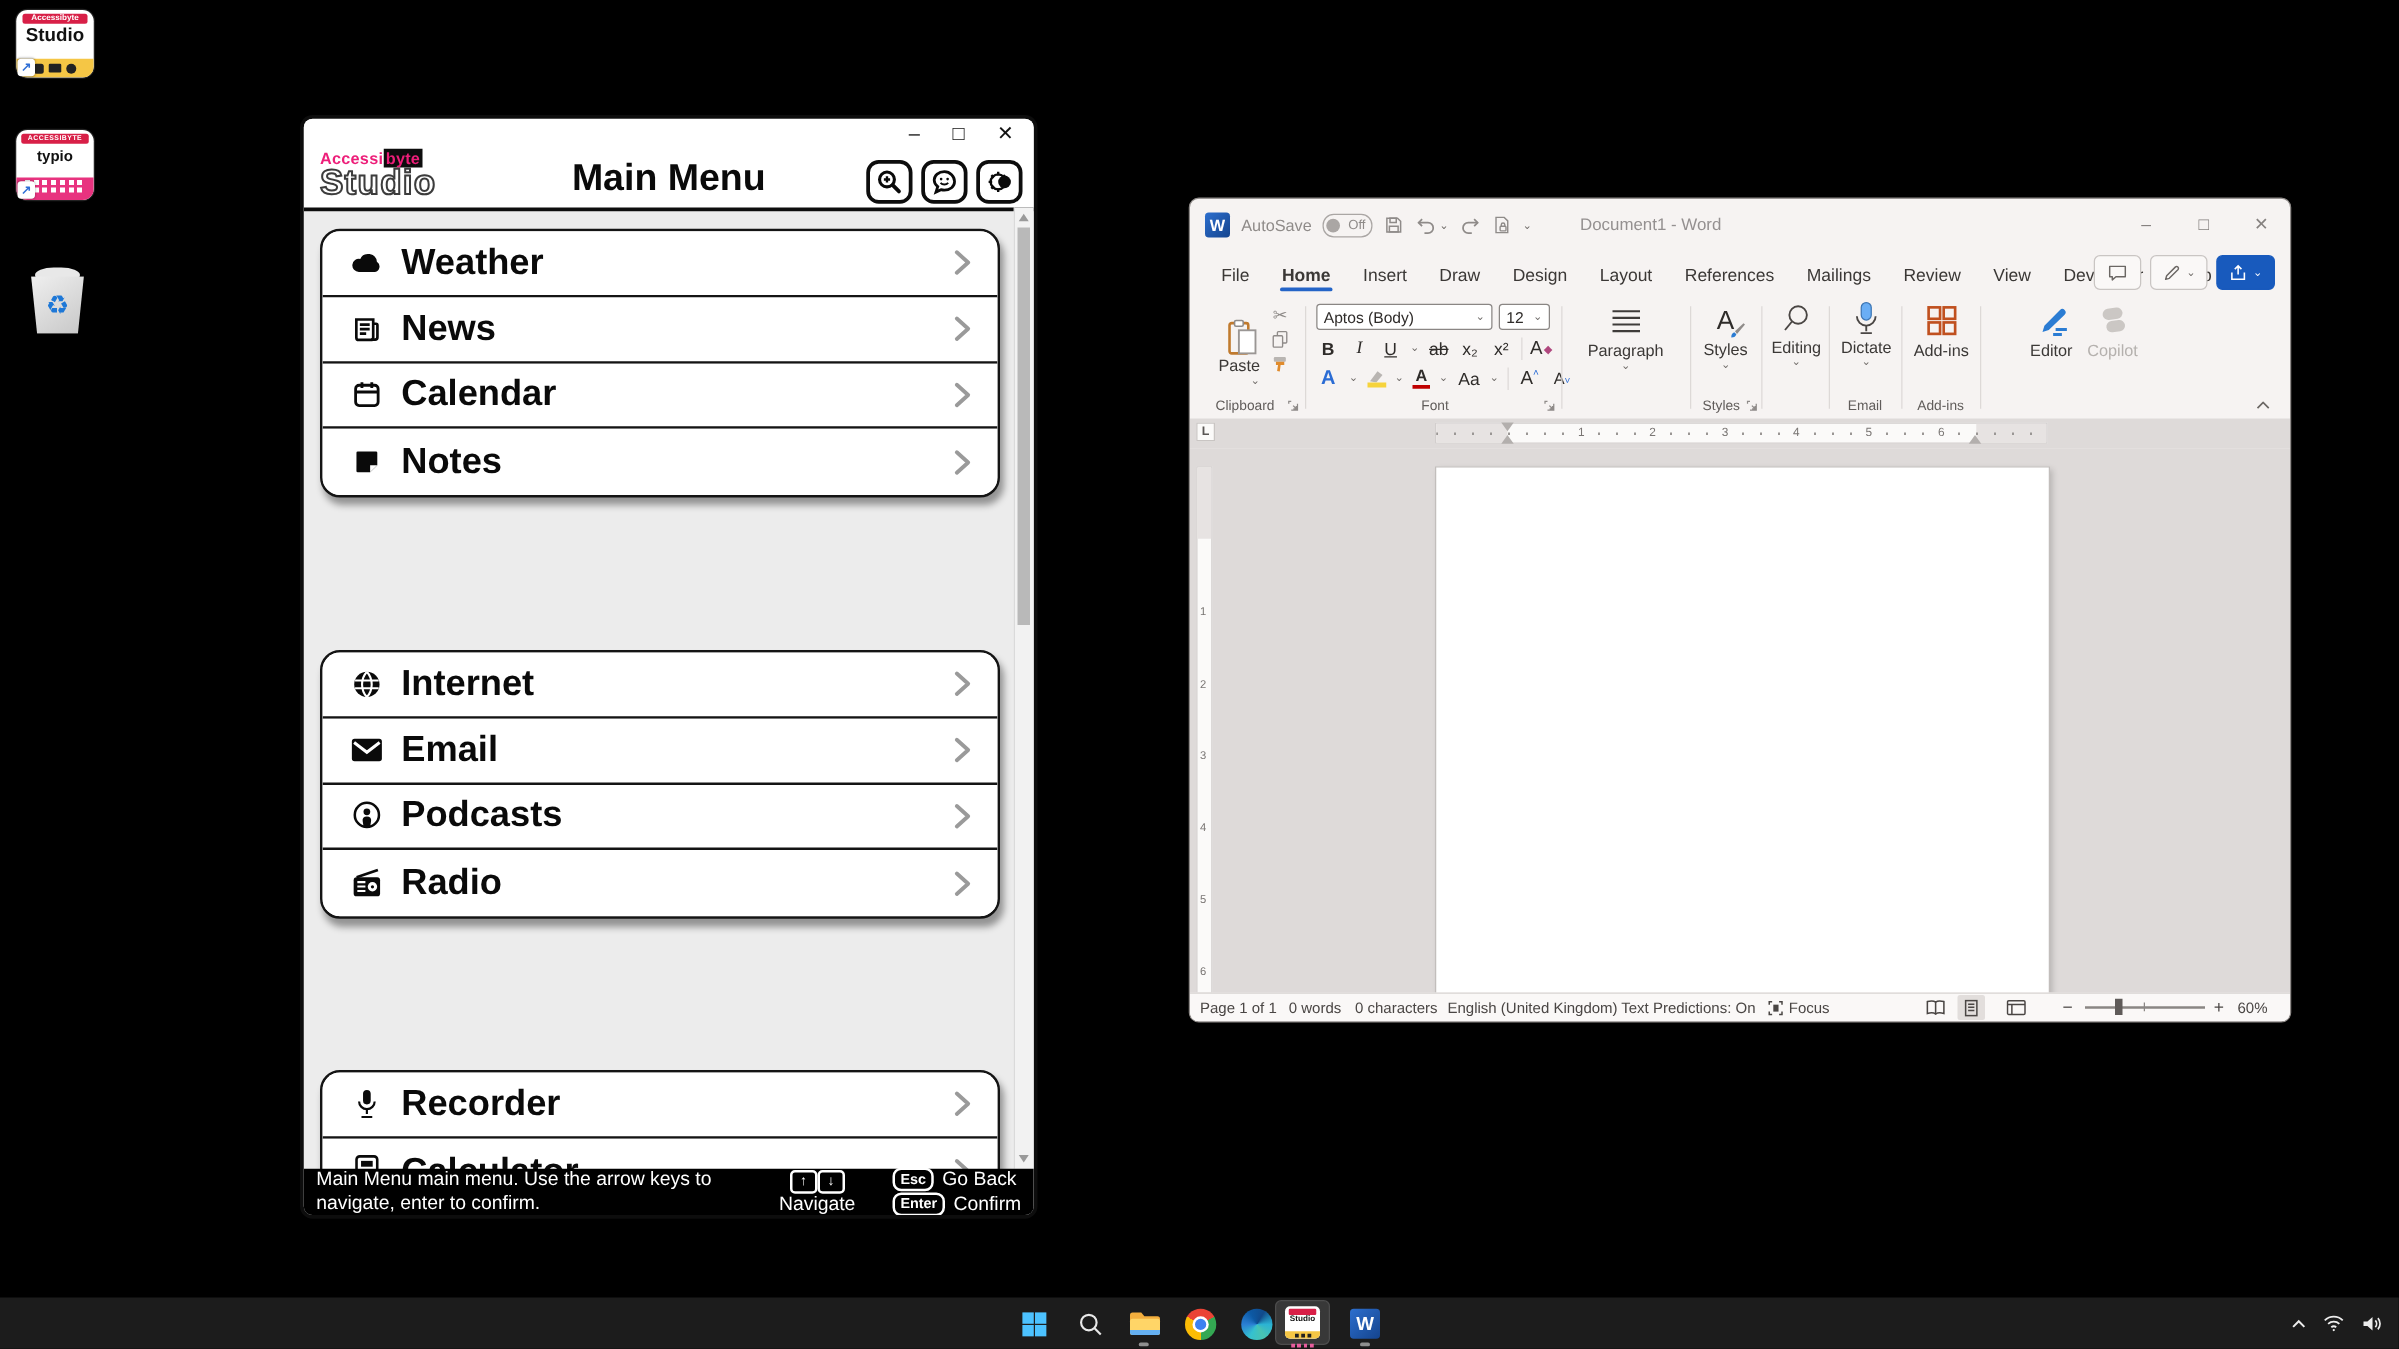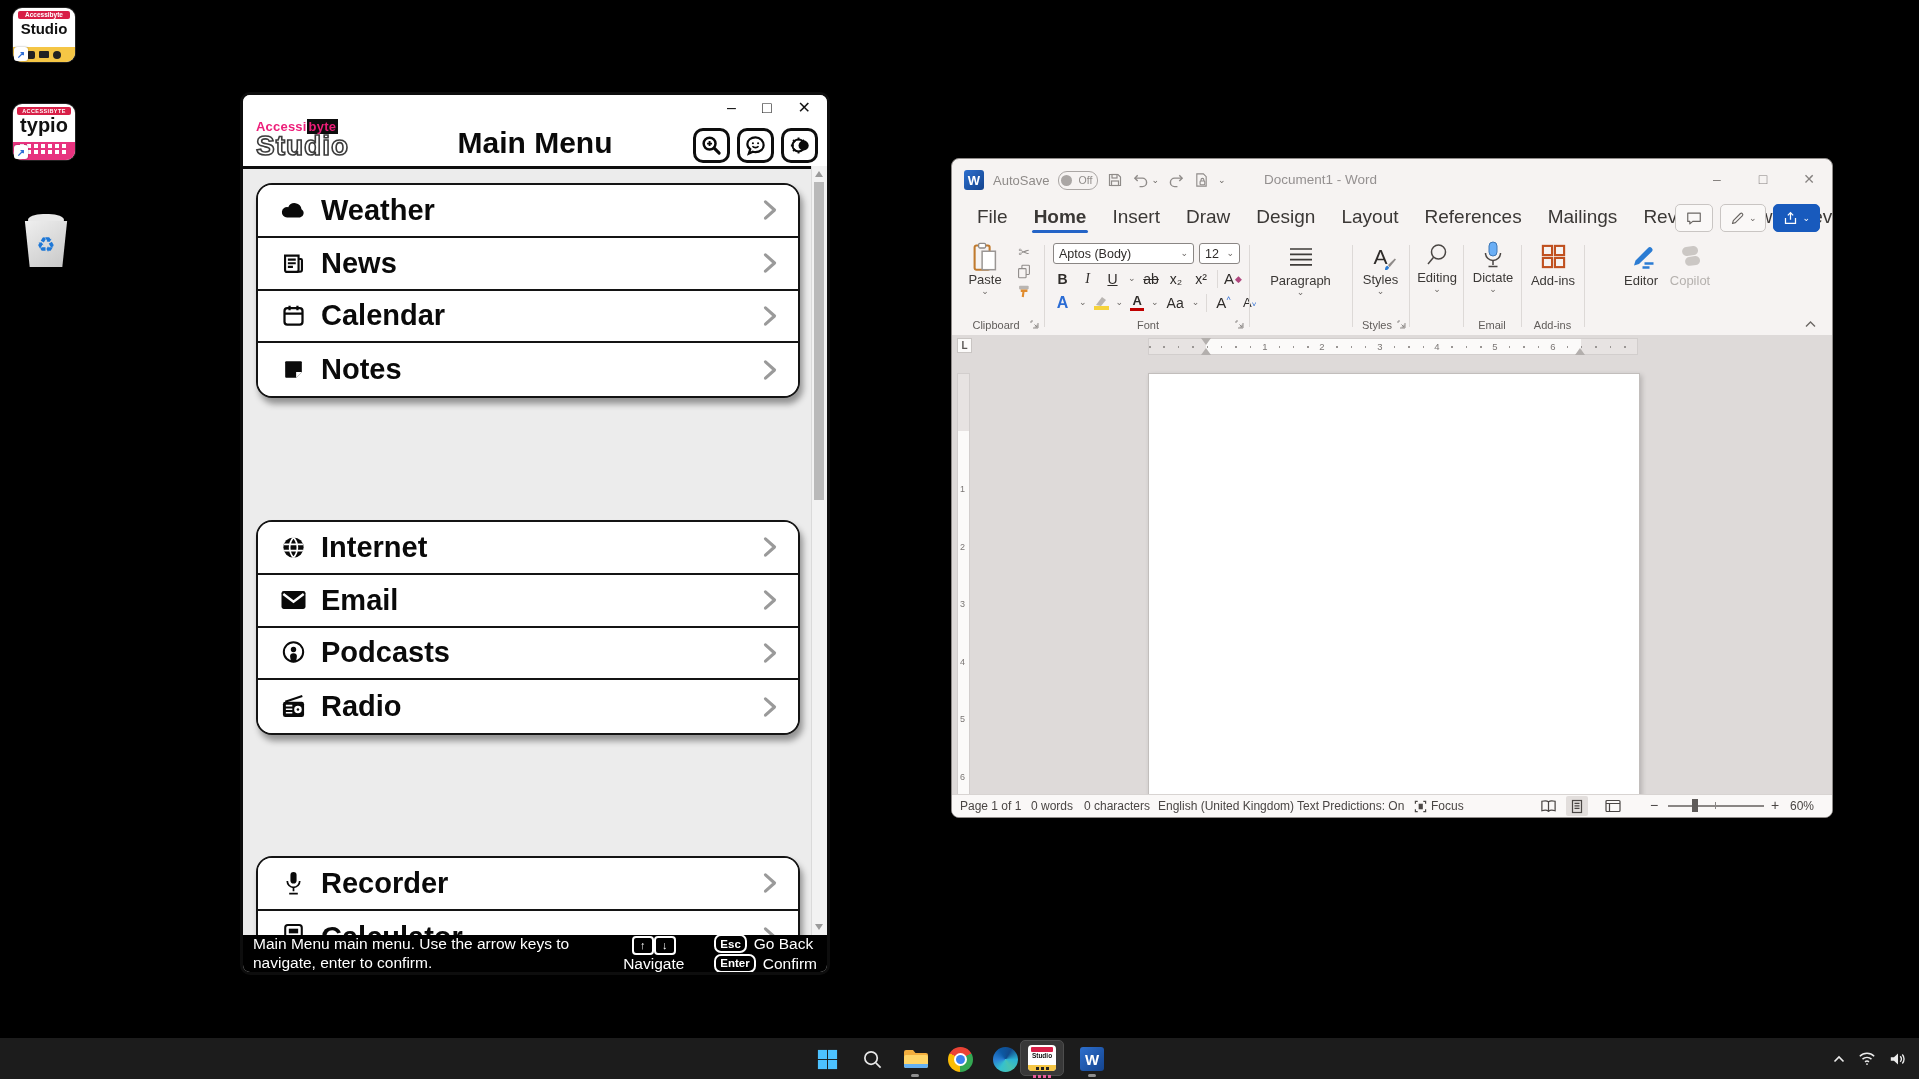--- a/index.html
+++ b/index.html
@@ -54,21 +54,21 @@
   .ww-tb{position:relative;height:42px;display:flex;align-items:center;gap:9px;padding-left:12px;color:#8f8b89;font-size:13px;}
   .wicon{width:20px;height:20px;border-radius:3px;background:linear-gradient(135deg,#2d6fce,#14448e);color:#fff;
     font-weight:700;font-size:13px;display:flex;align-items:center;justify-content:center;}
   .toggle{width:38px;height:17px;border:1.5px solid #aaa6a4;border-radius:9px;position:relative;display:flex;align-items:center;}
   .toggle .knob{position:absolute;left:2px;width:11px;height:11px;border-radius:50%;background:#aaa6a4;}
   .toggle .tlab{position:absolute;right:5px;font-size:10.5px;color:#8f8b89;}
   .ww-doc-title{position:absolute;left:312px;top:13px;font-size:13.5px;color:#949090;}
   .ww-ctl{position:absolute;right:0;top:0;display:flex;}
   .ww-ctl div{width:46px;height:40px;display:flex;align-items:center;justify-content:center;color:#868280;font-size:14px;}
   .ww-tabs{position:relative;height:36px;display:flex;align-items:flex-end;padding-left:12px;}
-  .wtab{padding:7px 13px 9px;font-size:19px;color:#3b3836;position:relative;}
+  .wtab{padding:7px 13px 9px;font-size:14px;color:#3b3836;position:relative;}
   .wtab.active{font-weight:700;}
   .wtab.active::after{content:"";position:absolute;left:11px;right:11px;bottom:4px;height:3px;border-radius:2px;background:#2464c7;}
   .tabbtns{position:absolute;right:12px;bottom:5px;display:flex;gap:7px;}
   .tbtn{height:26px;border:1px solid #c9c5c3;border-radius:5px;background:#faf8f7;display:flex;align-items:center;
     justify-content:center;gap:4px;padding:0 9px;color:#6b6764;font-size:10px;}
   .tbtn.blue{background:#185abd;border-color:#185abd;color:#fff;}
   .ww-ribbon{position:relative;height:98px;border-bottom:1px solid #d8d4d2;font-size:13px;}
   .vsep{position:absolute;top:8px;bottom:8px;width:1px;background:#ddd9d7;}
   .glabel{position:absolute;top:82px;font-size:11px;color:#605c5a;text-align:center;}
   .launch{position:absolute;top:83px;color:#8f8b89;}
@@ -132,21 +132,21 @@
       <span style="width:10px;height:7px;background:#222;border-radius:1px;"></span>
       <span style="width:8px;height:8px;background:#222;border-radius:50%;"></span>
     </div>
   </div>
   <div class="sc-arrow">↗</div>
 </div>
 
 <div class="dicon" style="left:13px;top:104px;width:62px;height:56px;">
   <div class="tile" style="width:62px;height:56px;">
     <div style="margin:3px auto 0;width:54px;background:#d81f47;border-radius:2px;color:#fff;font-size:5.5px;font-weight:800;text-align:center;line-height:8px;letter-spacing:.4px;">ACCESSIBYTE</div>
-    <div style="text-align:center;font-size:20px;font-weight:800;color:#111;line-height:21px;">typio</div>
+    <div style="text-align:center;font-size:12px;font-weight:800;color:#111;line-height:21px;">typio</div>
     <div style="position:absolute;left:0;right:0;bottom:0;height:16px;background:#e8337f;padding-top:2px;">
       <div style="margin:0 auto 2px;width:48px;height:4px;background:repeating-linear-gradient(90deg,#fff 0 4px,transparent 4px 7px);"></div>
       <div style="margin:0 auto;width:48px;height:4px;background:repeating-linear-gradient(90deg,#fff 0 4px,transparent 4px 7px);"></div>
     </div>
   </div>
   <div class="sc-arrow">↗</div>
 </div>
 
 <div class="dicon" style="left:20px;top:214px;width:52px;height:54px;">
   <div style="position:absolute;left:8px;top:0;width:36px;height:12px;background:#f4f4f4;border-radius:50%/60%;opacity:.95;"></div>
@@ -466,21 +466,21 @@
             <path d="M3 8v6.5h12V8"></path>
             <path d="M9 10V2M5.8 4.8L9 1.6l3.2 3.2"></path>
           </svg>
           <span class="cdn" style="color:#fff;">⌄</span>
         </div>
     </div>
   </div>
 
   <div class="ww-ribbon">
 
-    <div class="ribcol" style="left:10px;top:5px;width:46px;">
+    <div class="ribcol" style="left:10px;top:18px;width:46px;align-items:flex-end;">
       <svg width="28" height="30" viewBox="0 0 24 26">
           <rect x="3" y="3" width="13" height="21" rx="1.5" fill="none" stroke="#c07a2e" stroke-width="1.8"></rect>
           <rect x="6.5" y="1.2" width="6" height="4" rx="1" fill="#fff" stroke="#8f8b89" stroke-width="1.1"></rect>
           <rect x="9.5" y="8" width="11.5" height="16" fill="#fff" stroke="#9a9694" stroke-width="1.3"></rect>
         </svg>
       <span class="rlab">Paste</span>
       <span class="cdn">⌄</span>
     </div>
     <div class="ribcol" style="left:60px;top:8px;width:24px;gap:5px;">
       <span style="color:#8f8b89;font-size:14px;line-height:1;">✂</span>

